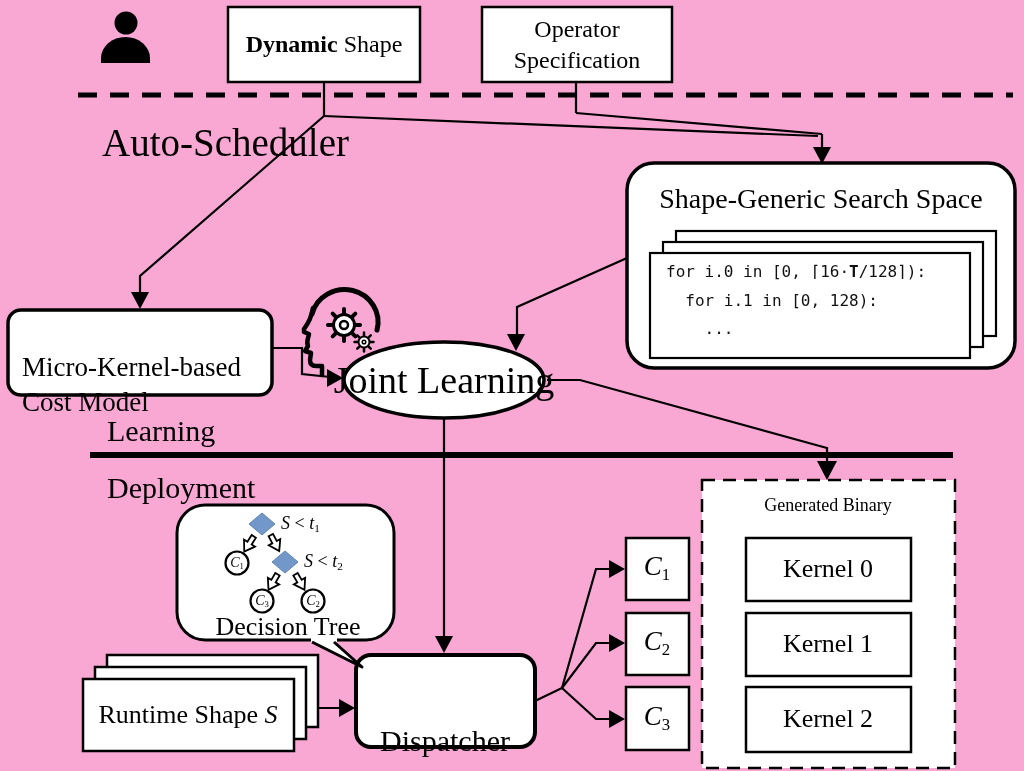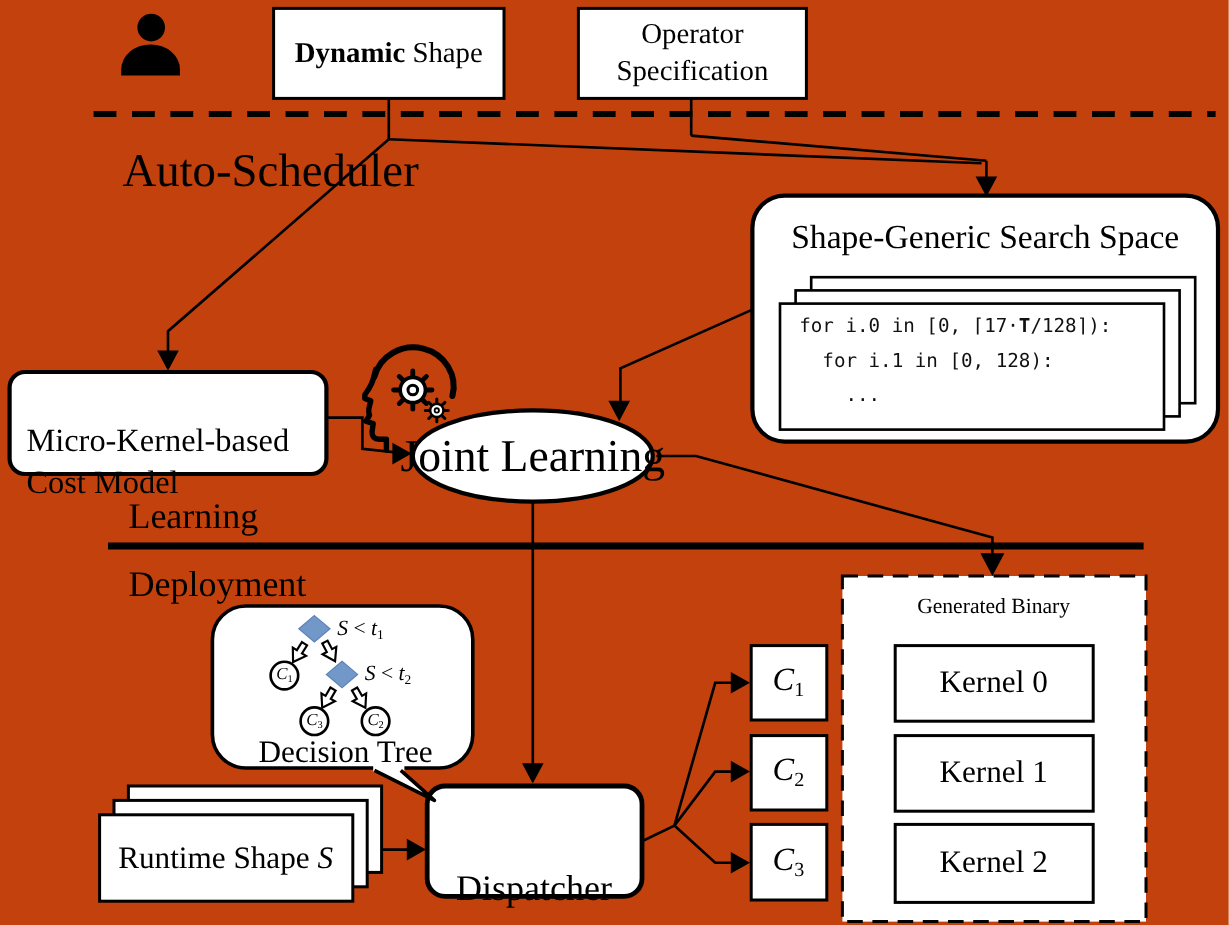--- a/index.html
+++ b/index.html
@@ -1,17 +1,17 @@
 <!DOCTYPE html>
 <html><head>
 <meta charset="utf-8">
 <style>
   html,body{margin:0;padding:0;background:#fff;}
   #canvas{
-    position:relative;width:1024px;height:771px;background:#c2410c;overflow:hidden;
+    position:relative;width:1024px;height:771px;background:#f9a8d4;overflow:hidden;
     font-family:"Liberation Serif","DejaVu Serif",serif;color:#000;
   }
   #diagram-svg{position:absolute;left:0;top:0;width:1024px;height:771px;}
   .txt{position:absolute;white-space:nowrap;line-height:1.15;}
   .center{transform:translate(-50%,-50%);text-align:center;}
   .mi{font-style:italic;}
   .msub{font-size:0.62em;vertical-align:-0.30em;}
   .code-line{font-family:"DejaVu Sans Mono",monospace;font-size:16px;white-space:pre;color:#111;}
   .code-bold{font-weight:bold;}
   .two-line{line-height:1.3;}
@@ -167,21 +167,21 @@
 
 <div class="txt center two-line" style="left:577px;top:45px;font-size:24px;">
   <div>Operator</div>
   <div>Specification</div>
 </div>
 
 <div class="txt" style="left:102px;top:121px;font-size:39px;">Auto-Scheduler</div>
 
 <div class="txt center" style="left:821px;top:199px;font-size:28px;">Shape-Generic Search Space</div>
 
-<div class="code-line txt" style="left:666px;top:263px;"><span>for i.0 in [0, ⌈17·</span><span class="code-bold">T</span><span>/128⌉):</span></div>
+<div class="code-line txt" style="left:666px;top:263px;"><span>for i.0 in [0, ⌈16·</span><span class="code-bold">T</span><span>/128⌉):</span></div>
 <div class="code-line txt" style="left:666px;top:292px;">  for i.1 in [0, 128):</div>
 <div class="code-line txt" style="left:666px;top:320px;">    ...</div>
 
 <div class="txt two-line" style="left:22px;top:317px;font-size:27px;margin-top:33px;">
   <div>Micro-Kernel-based</div>
   <div>Cost Model</div>
 </div>
 
 <div class="txt center" style="left:444px;top:381px;font-size:38px;">Joint Learning</div>
 

